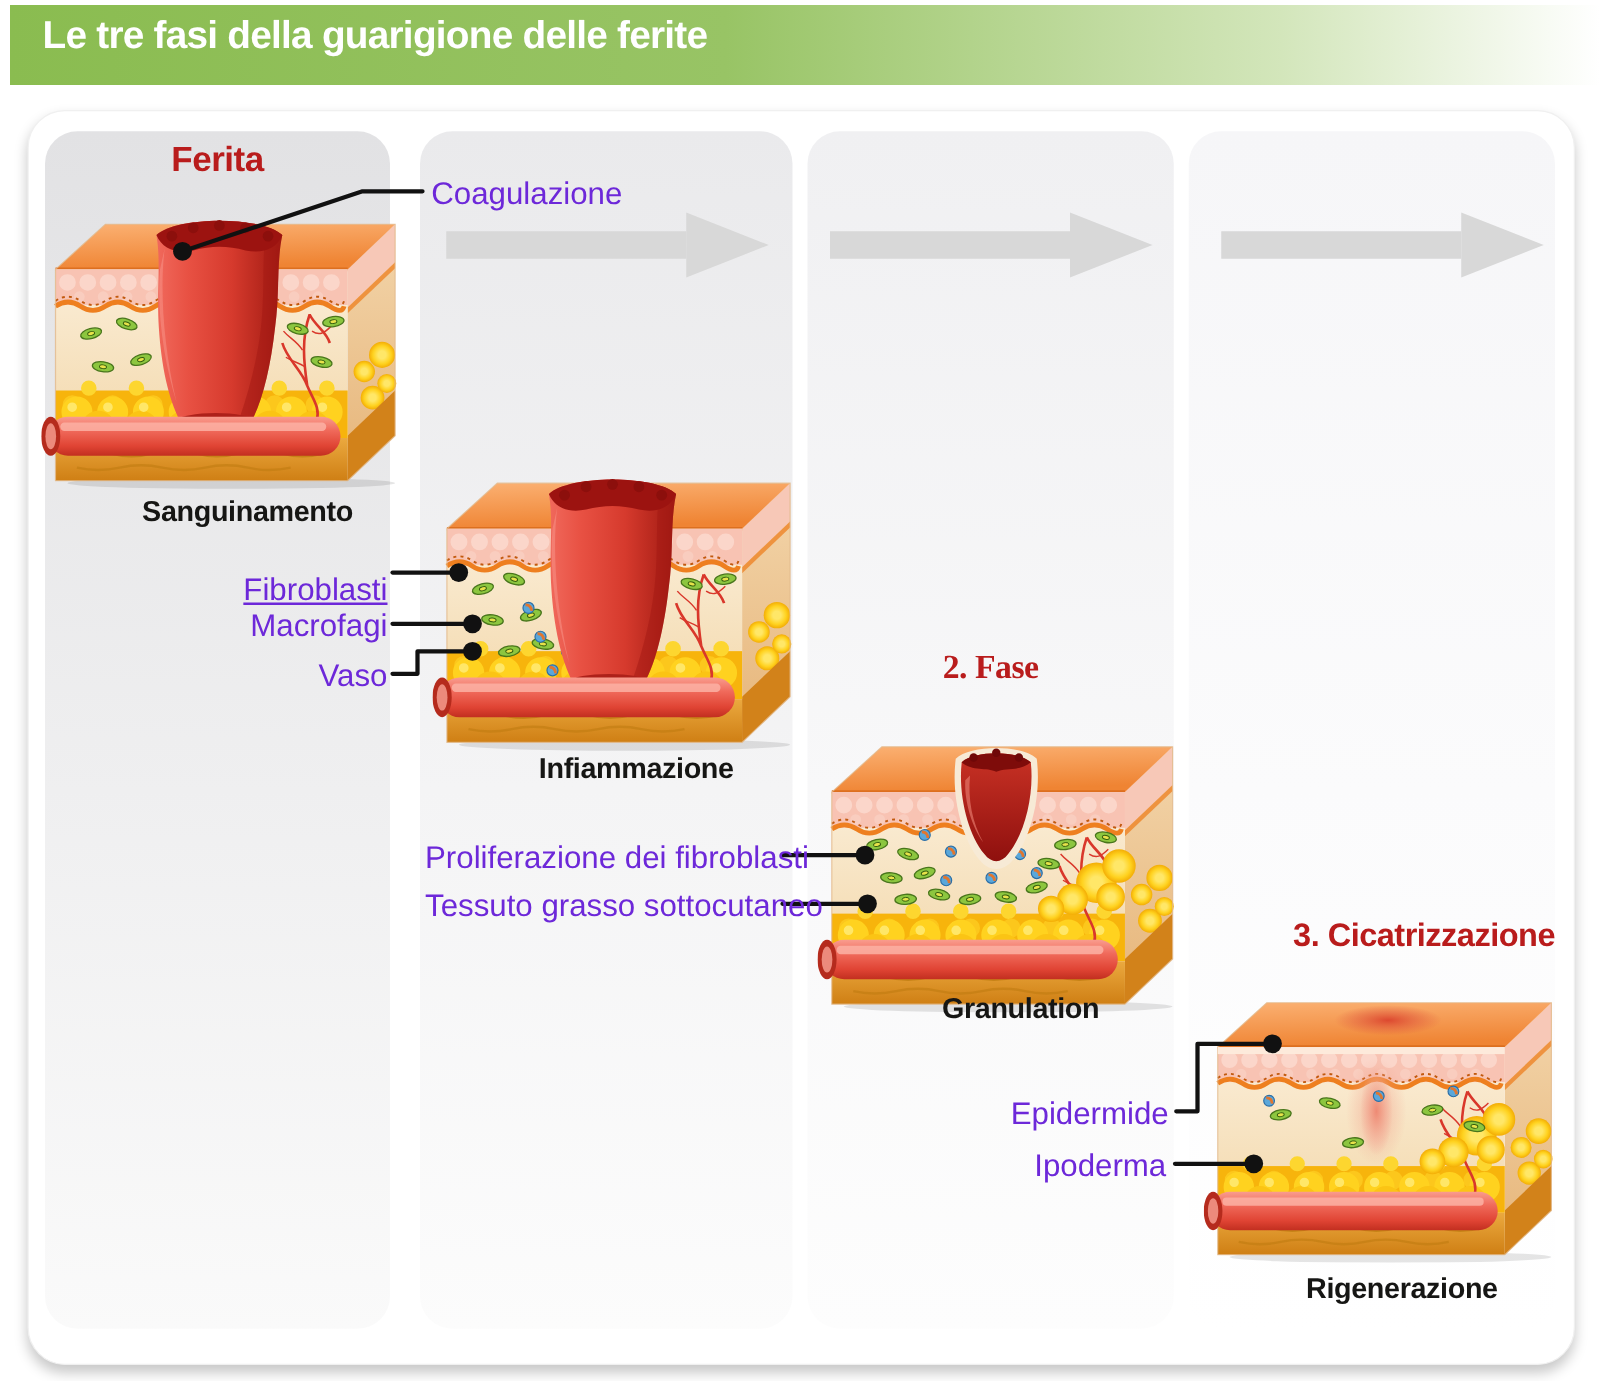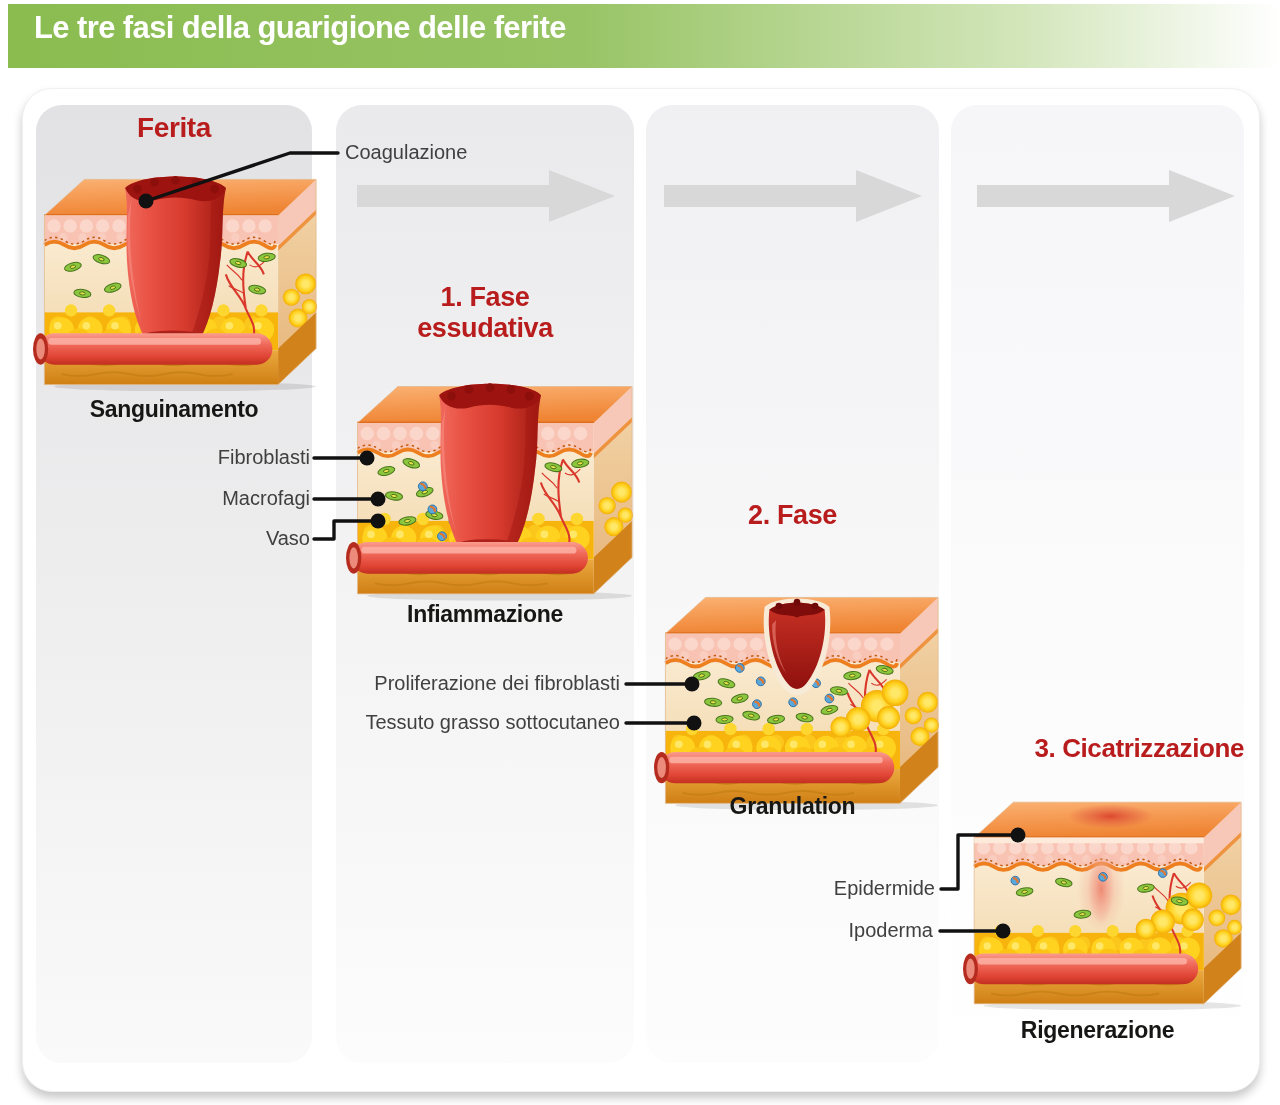--- a/index.html
+++ b/index.html
@@ -31,32 +31,32 @@
   #illus2{left:346px;top:375px;width:288px;}
   #illus3{left:654px;top:586px;width:286px;}
   #illus4{left:963px;top:791px;width:280px;}
   .overlay{position:absolute;left:0;top:0;z-index:3;pointer-events:none;}
   
   .ph{position:absolute;z-index:4;font-weight:bold;font-size:27px;line-height:31px;text-align:center;
       letter-spacing:-0.4px;color:#b91c1c;}
   .ph span{display:block;}
   .ph1{left:36px;top:112px;width:276px;font-size:28px;}
   .ph2{left:336px;top:282px;width:298px;}
-  .ph3{left:646px;top:500px;width:293px;}
+  .ph3{left:646px;top:518px;width:293px;font-family:Liberation Serif, serif;}
   .ph4{left:951px;top:733px;width:293px;font-size:26px;text-align:right;}
   .pc{position:absolute;z-index:4;font-weight:bold;font-size:23px;text-align:center;
-      letter-spacing:-0.3px;color:#161614;}
+      letter-spacing:-0.3px;color:#161614;padding-left:24px;}
   .pc1{left:36px;top:396px;width:276px;}
   .pc2{left:336px;top:601px;width:298px;}
   .pc3{left:646px;top:793px;width:293px;}
   .pc4{left:951px;top:1017px;width:293px;}
-  .lbl{position:absolute;z-index:4;font-size:20px;color:#404040;white-space:nowrap;}
+  .lbl{position:absolute;z-index:4;font-size:25px;color:#6d28d9;white-space:nowrap;}
   .lbl.r{text-align:right;}
   .coag{left:345px;top:141px;}
-  .fibro{left:100px;top:446px;width:210px;}
+  .fibro{left:100px;top:458px;width:210px;text-decoration:underline;}
   .macro{left:100px;top:487px;width:210px;}
   .vaso{left:100px;top:527px;width:210px;}
   .prolif{left:340px;top:672px;width:280px;}
   .tess{left:340px;top:711px;width:280px;}
   .epid{left:705px;top:877px;width:230px;}
   .ipod{left:705px;top:919px;width:228px;}
 </style>
 </head>
 <body>
 
@@ -313,24 +313,20 @@
       <circle cx="694" cy="723" r="7.5"></circle>
       <circle cx="1018" cy="835" r="7.5"></circle>
       <circle cx="1003" cy="931" r="7.5"></circle>
     </g>
   </svg>
 
   <div class="ph ph1">
     <span>Ferita</span>
     <span></span>
   </div>
-  <div class="ph ph2">
-    <span>1. Fase</span>
-    <span>essudativa</span>
-  </div>
   <div class="ph ph3">
     <span>2. Fase</span>
   </div>
   <div class="ph ph4">
     <span>3. Cicatrizzazione</span>
     <span></span>
   </div>
 
   <div class="pc pc1">Sanguinamento</div>
   <div class="pc pc2">Infiammazione</div>

